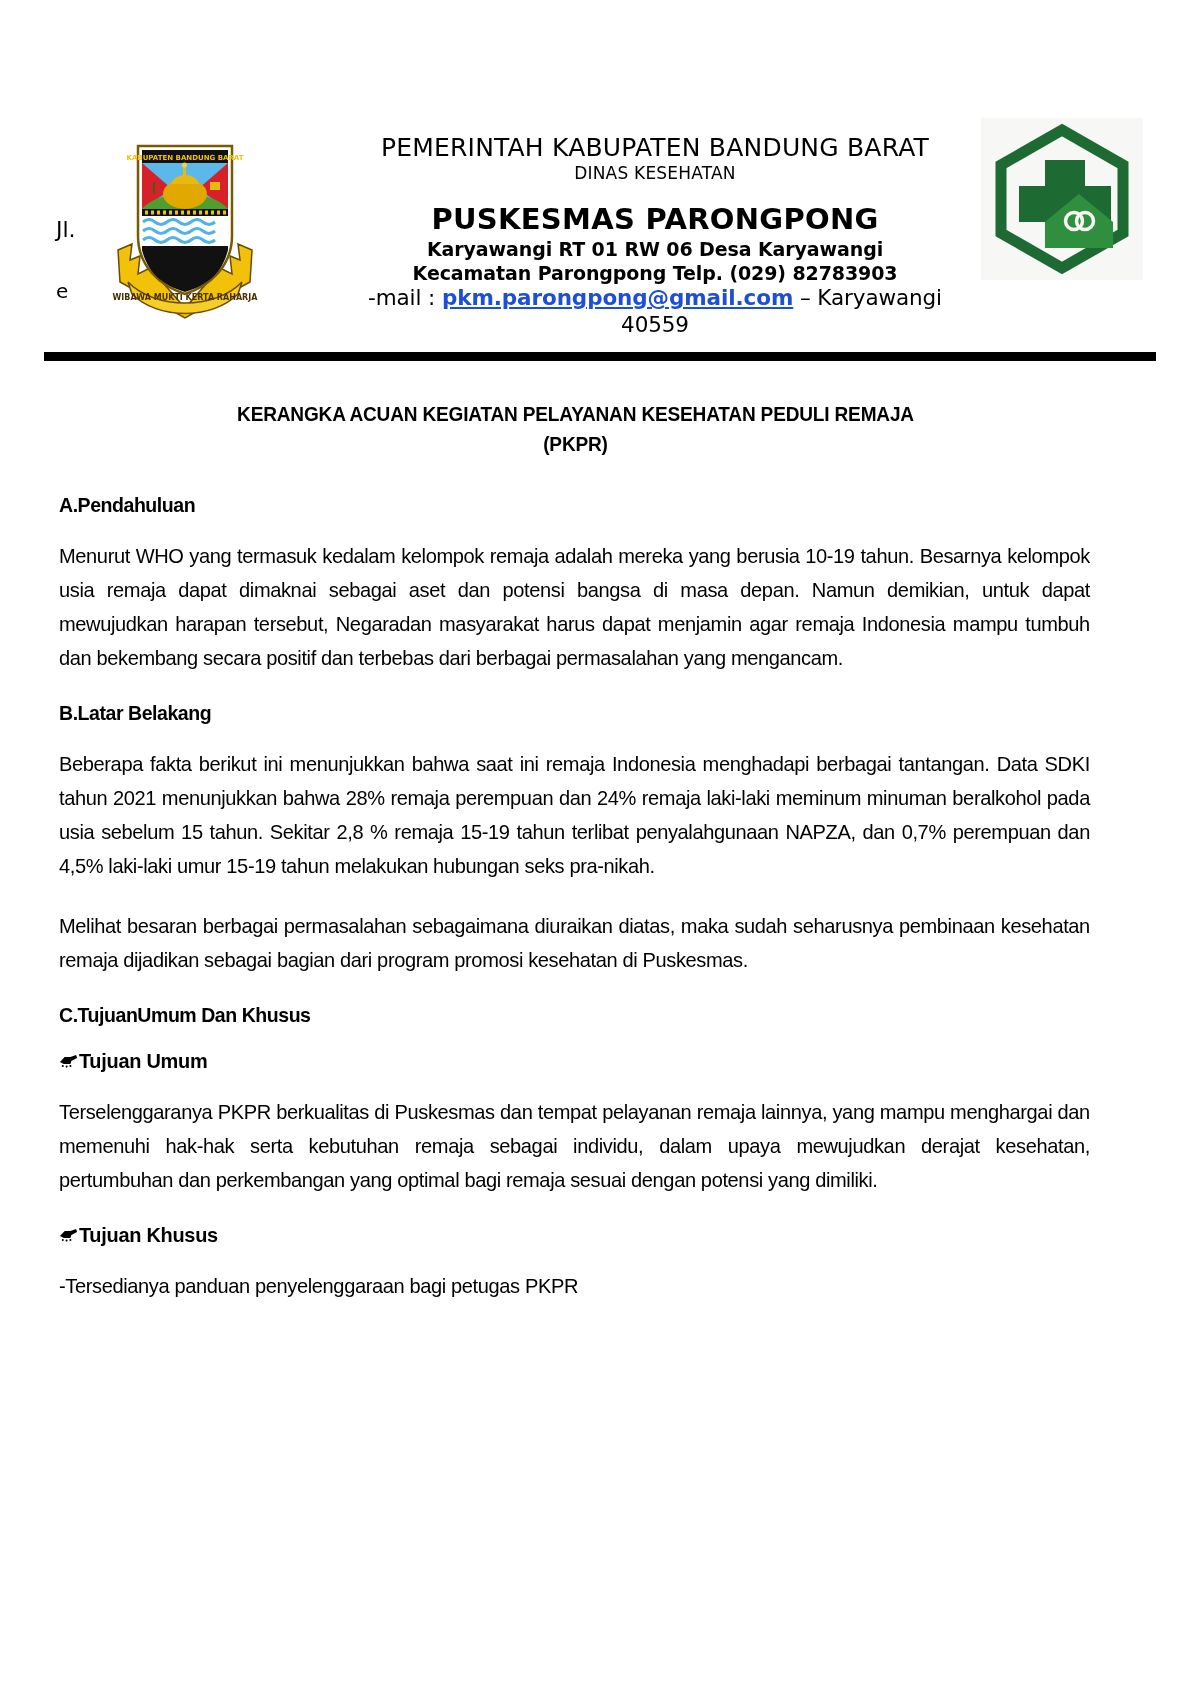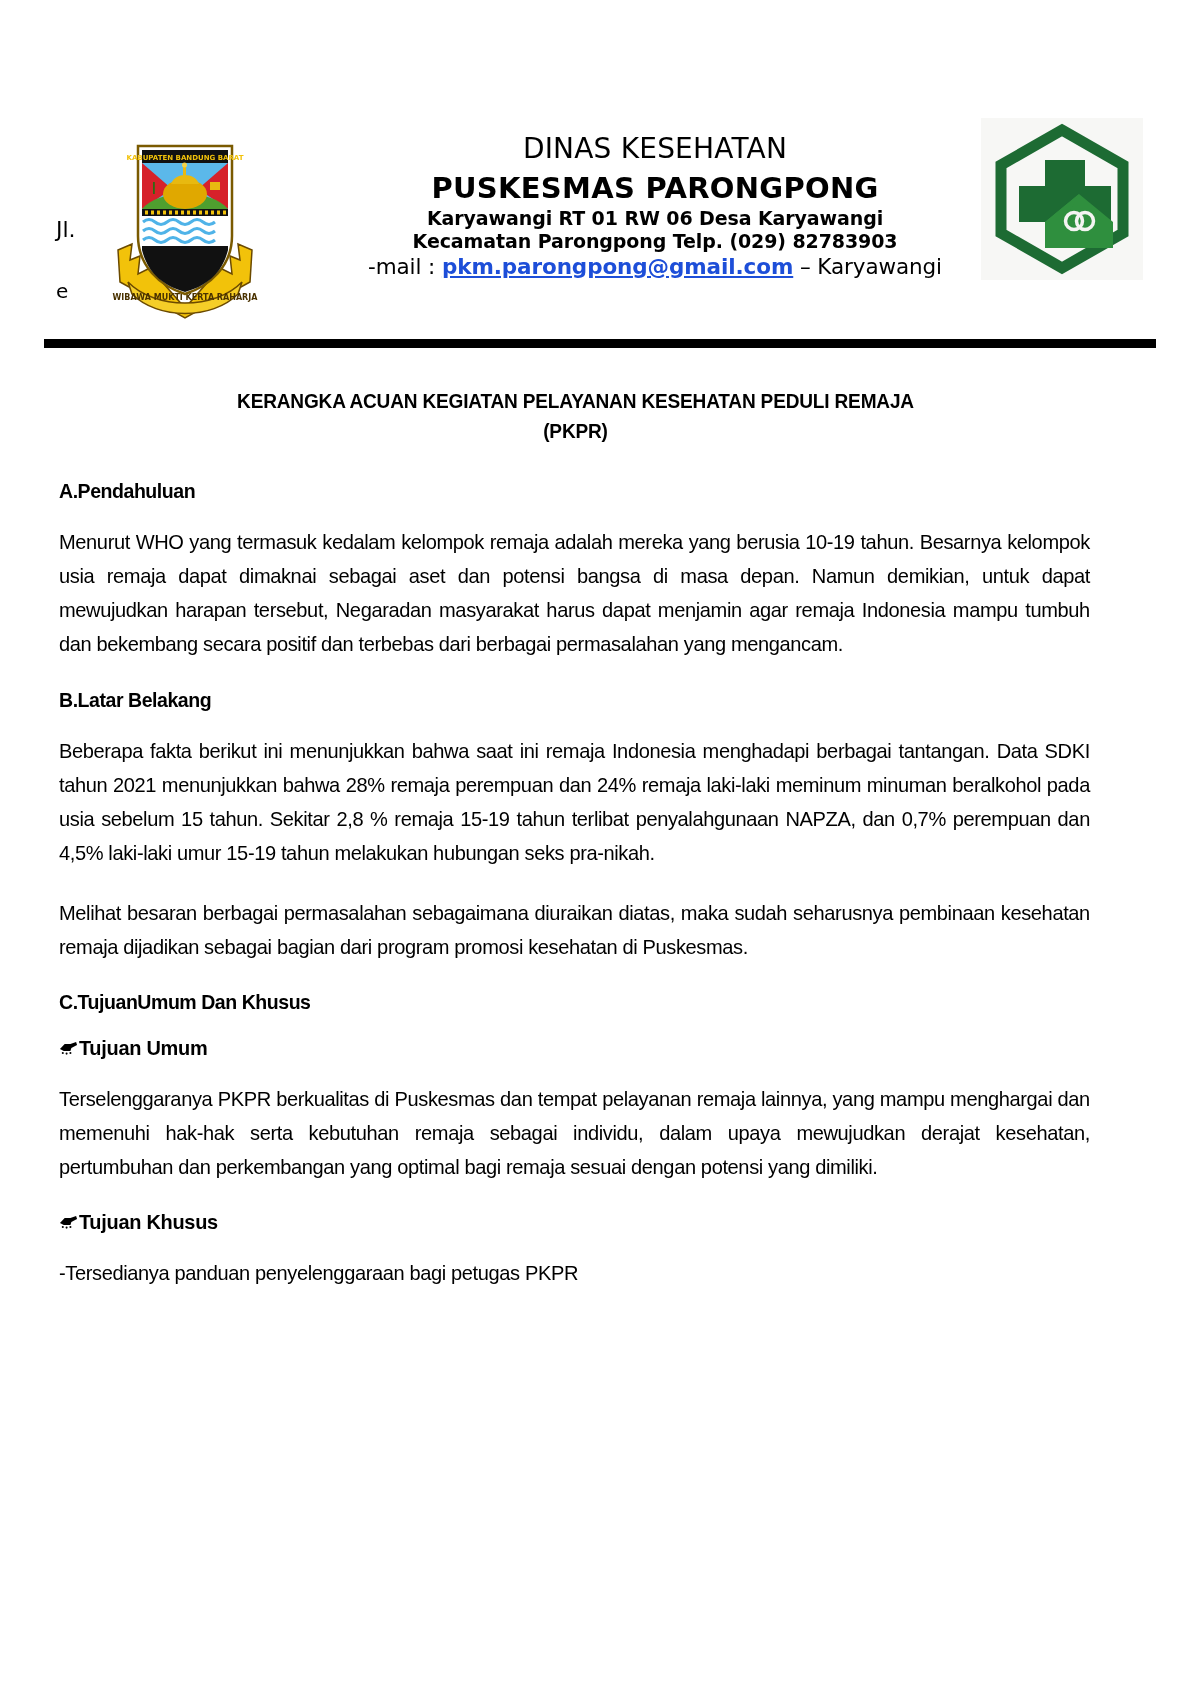--- a/index.html
+++ b/index.html
@@ -77,29 +77,29 @@
     line-height: 1.24;
   }
   .lh-line1 {
     font-family: "DejaVu Sans", sans-serif;
     font-size: 25px;
     letter-spacing: 0.2px;
     white-space: nowrap;
   }
   .lh-line2 {
     font-family: "DejaVu Sans", sans-serif;
-    font-size: 28px;
+    font-size: 17px;
     letter-spacing: 0.2px;
   }
   .lh-line3 {
     font-family: "DejaVu Sans", sans-serif;
     font-size: 29px;
     font-weight: bold;
     letter-spacing: 0.3px;
-    margin-top: 4px;
+    margin-top: 18px;
   }
   .lh-line4, .lh-line5 {
     font-family: "DejaVu Sans", sans-serif;
     font-size: 19px;
     font-weight: bold;
     letter-spacing: -0.1px;
   }
   .lh-line6 {
     font-family: "DejaVu Sans", sans-serif;
     font-size: 21.5px;
@@ -266,25 +266,27 @@
           <path d="M33 90 q6 -5 12 0 q6 5 12 0 q6 -5 12 0 q6 5 12 0 q6 -5 12 0 q6 5 12 0"></path>
           <path d="M33 99 q6 -5 12 0 q6 5 12 0 q6 -5 12 0 q6 5 12 0 q6 -5 12 0 q6 5 12 0"></path>
           <path d="M33 108 q6 -5 12 0 q6 5 12 0 q6 -5 12 0 q6 5 12 0 q6 -5 12 0 q6 5 12 0"></path>
         </g>
 
         <path d="M32 114 L118 114 L118 118 C112 142, 96 154, 75 160 C54 154, 38 142, 32 118 Z" fill="#111111"></path>
       </svg>
     </div>
 
     <div class="lh-center">
+      <div class="lh-line1">PEMERINTAH KABUPATEN BANDUNG BARAT</div>
       <div class="lh-line2">DINAS KESEHATAN</div>
       <div class="lh-line3">PUSKESMAS PARONGPONG</div>
       <div class="lh-line4">Karyawangi RT 01 RW 06 Desa Karyawangi</div>
       <div class="lh-line5">Kecamatan Parongpong Telp. (029) 82783903</div>
       <div class="lh-line6"><span>-mail : </span><a class="email-link" href="#">pkm.parongpong@gmail.com</a><span> – Karyawangi</span></div>
+      <div class="lh-line7">40559</div>
     </div>
 
     <div class="lh-right">
       <svg class="pkm-logo" viewBox="0 0 162 162">
         <rect x="0" y="0" width="162" height="162" fill="#f7f7f5"></rect>
 
         <polygon points="81,12 142,47 142,115 81,150 20,115 20,47" fill="none" stroke="#1d6b33" stroke-width="11"></polygon>
 
         <path d="M64 42 L104 42 L104 68 L130 68 L130 104 L104 104 L104 130 L64 130 L64 104 L38 104 L38 68 L64 68 Z" fill="#1d6b33"></path>
 

